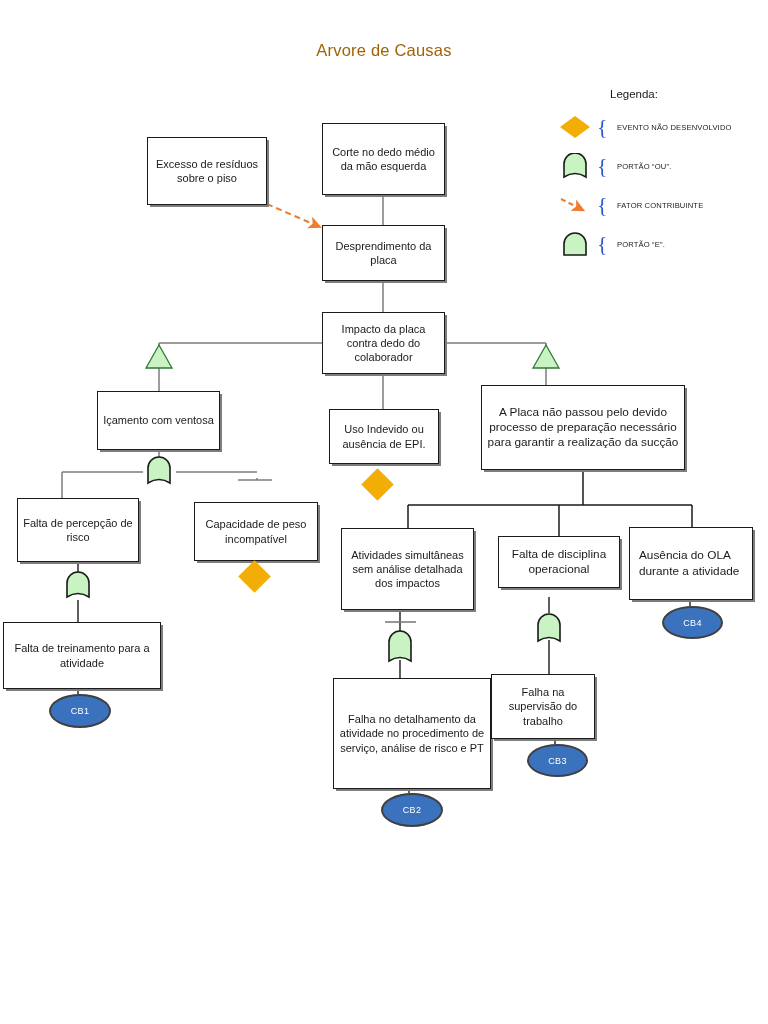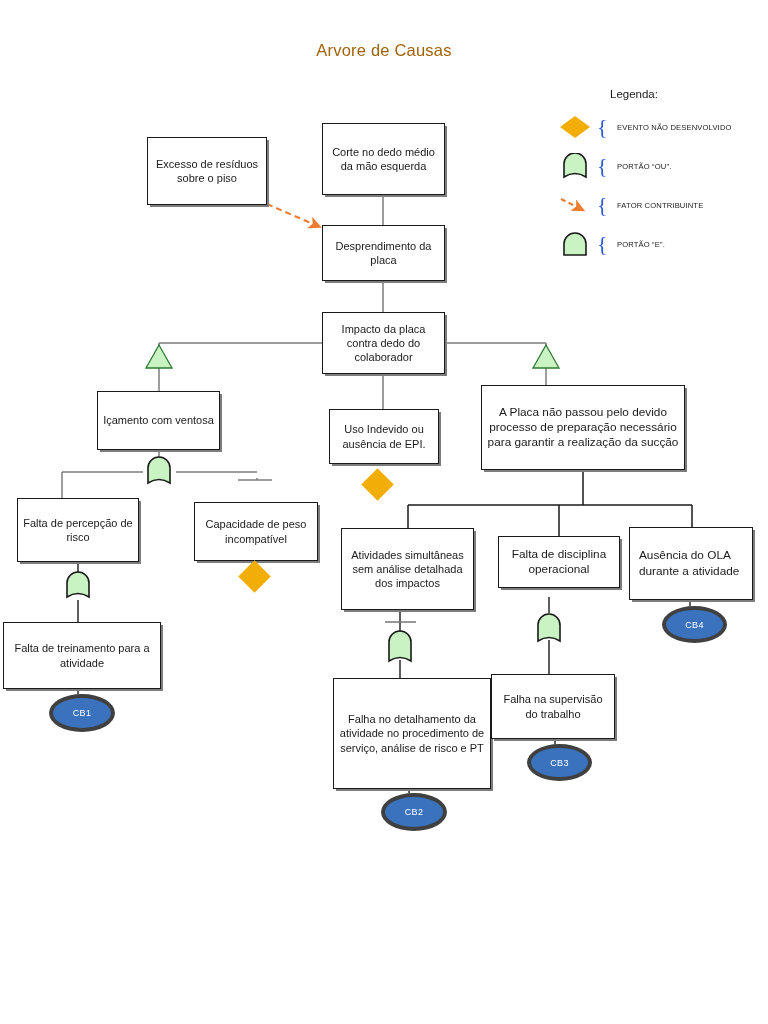--- a/index.html
+++ b/index.html
@@ -43,21 +43,21 @@
   }
   .lg-row{position:absolute;left:0;font-size:7.6px;letter-spacing:.15px;color:#1a1a1a;}
   .lg-label{position:absolute;left:72px;top:50%;transform:translateY(-50%);white-space:nowrap;}
   .lg-ico{position:absolute;left:12px;top:50%;transform:translateY(-50%);width:36px;height:26px;}
   .lg-brace{position:absolute;left:52px;top:50%;transform:translateY(-50%);
             font-size:22px;color:#2b59d0;font-family:"Liberation Serif",serif;line-height:1;}
 
   
   .cb{
     position:absolute;border-radius:50%;
-    background:#3a72bd;border:4px solid #404040;
+    background:#3a72bd;border:2px solid #404040;
     display:flex;align-items:center;justify-content:center;
     color:#ffffff;font-size:9px;letter-spacing:.3px;
     z-index:4;
   }
 
   
   .diamond{
     position:absolute;background:#f2ad07;
     transform:rotate(45deg);z-index:4;
   }
@@ -176,21 +176,21 @@
   <div class="node shadow" style="left:341px;top:528px;width:133px;height:82px;">Atividades simultâneas sem análise detalhada dos impactos</div>
 
   <div class="node shadow" style="left:498px;top:536px;width:122px;height:52px;font-size:11.8px;">Falta de disciplina operacional</div>
 
   <div class="node shadow leftal" style="left:629px;top:527px;width:124px;height:73px;font-size:11.8px;">Ausência do OLA durante a atividade</div>
 
   <div class="node shadow" style="left:3px;top:622px;width:158px;height:67px;">Falta de treinamento para a atividade</div>
 
   <div class="node shadow" style="left:333px;top:678px;width:158px;height:111px;">Falha no detalhamento da atividade no procedimento de serviço, análise de risco e PT</div>
 
-  <div class="node shadow" style="left:491px;top:674px;width:124px;height:65px;">Falha na supervisão do trabalho</div>
+  <div class="node shadow" style="left:491px;top:674px;width:104px;height:65px;">Falha na supervisão do trabalho</div>
 
   <div class="diamond" style="left:366px;top:473px;width:23px;height:23px;"></div>
   <div class="diamond" style="left:243px;top:565px;width:23px;height:23px;"></div>
 
   <div class="cb" style="left:49px;top:694px;width:58px;height:30px;">CB1</div>
   <div class="cb" style="left:381px;top:793px;width:58px;height:30px;">CB2</div>
   <div class="cb" style="left:527px;top:744px;width:57px;height:29px;">CB3</div>
   <div class="cb" style="left:662px;top:606px;width:57px;height:29px;">CB4</div>
 
   <div id="legend">

